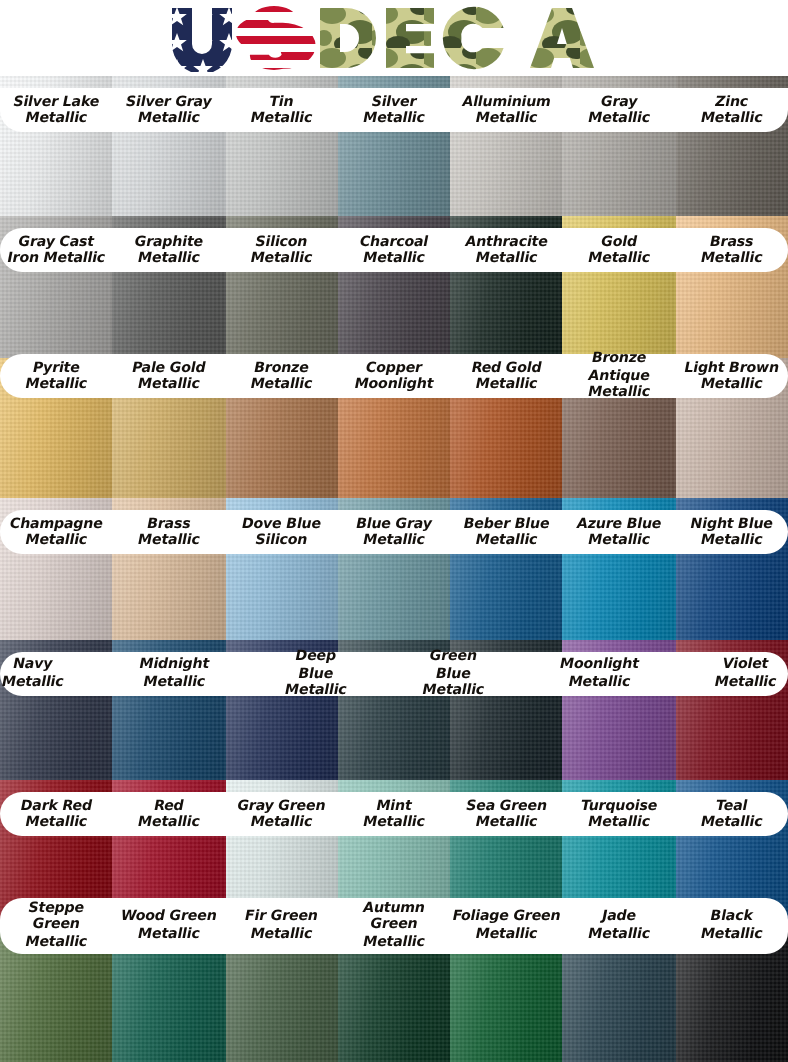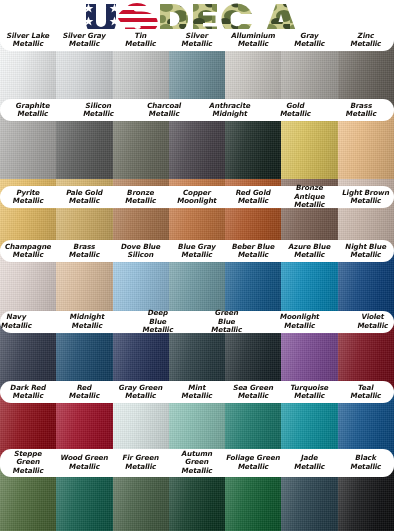--- a/index.html
+++ b/index.html
@@ -49,21 +49,21 @@
     z-index:5;
   }
   .lbl{
     flex:1 1 0; text-align:center;
     font-size:7.1px; line-height:8.4px;
     font-weight:bold; font-style:italic;
     color:#14100c; letter-spacing:-.1px;
     padding:0 1px;
     white-space:pre-line;
   }
-  .band.h2{ height:22px; }
+  .band.h2{ height:22px;margin-top:15px; }
   .band.h3{ height:28px; }
   .band.top{ border-radius:0 0 11px 11px; }
 </style>
 </head>
 <body>
 
 <div id="page">
 
   <div class="header">
     <div class="logo" aria-label="US DECALS">
@@ -158,28 +158,30 @@
           <div class="sheen"></div>
         </div>
         <div class="sw" title="Gold Metallic" style="background: linear-gradient(125deg, rgb(228, 205, 104) 0%, rgb(214, 191, 90) 45%, rgb(202, 179, 78) 100%);">
           <div class="sheen"></div>
         </div>
         <div class="sw" title="Golden Metallic" style="background: linear-gradient(125deg, rgb(244, 198, 144) 0%, rgb(230, 184, 130) 45%, rgb(218, 172, 118) 100%);">
           <div class="sheen"></div>
         </div>
       </div>
       <div class="band h2" style="top: 61.4286px;">
+        <div class="lbl">Gray Cast
+Iron Metallic</div>
         <div class="lbl">Graphite
 Metallic</div>
         <div class="lbl">Silicon
 Metallic</div>
         <div class="lbl">Charcoal
 Metallic</div>
         <div class="lbl">Anthracite
-Midnight</div>
+Metallic</div>
         <div class="lbl">Gold
 Metallic</div>
         <div class="lbl">Brass
 Metallic</div>
       </div>
       <div class="row" style="height: 70.4286px;">
         <div class="sw" title="Pyrite Metallic" style="background: linear-gradient(125deg, rgb(238, 198, 112) 0%, rgb(224, 184, 98) 45%, rgb(212, 172, 86) 100%);">
           <div class="sheen"></div>
         </div>
         <div class="sw" title="Pale Gold Metallic" style="background: linear-gradient(125deg, rgb(221, 188, 117) 0%, rgb(207, 174, 103) 45%, rgb(195, 162, 91) 100%);">
@@ -194,21 +196,21 @@
         <div class="sw" title="Red Gold Metallic" style="background: linear-gradient(125deg, rgb(187, 99, 52) 0%, rgb(173, 85, 38) 45%, rgb(161, 73, 26) 100%);">
           <div class="sheen"></div>
         </div>
         <div class="sw" title="Bronze Antique Metallic" style="background: linear-gradient(125deg, rgb(137, 111, 98) 0%, rgb(123, 97, 84) 45%, rgb(111, 85, 72) 100%);">
           <div class="sheen"></div>
         </div>
         <div class="sw" title="Light Brown Metallic" style="background: linear-gradient(125deg, rgb(213, 194, 182) 0%, rgb(199, 180, 168) 45%, rgb(187, 168, 156) 100%);">
           <div class="sheen"></div>
         </div>
       </div>
-      <div class="band h2" style="top: 148px;">
+      <div class="band h2" style="top: 124px;">
         <div class="lbl">Pyrite
 Metallic</div>
         <div class="lbl">Pale Gold
 Metallic</div>
         <div class="lbl">Bronze
 Metallic</div>
         <div class="lbl">Copper
 Moonlight</div>
         <div class="lbl">Red Gold
 Metallic</div>

